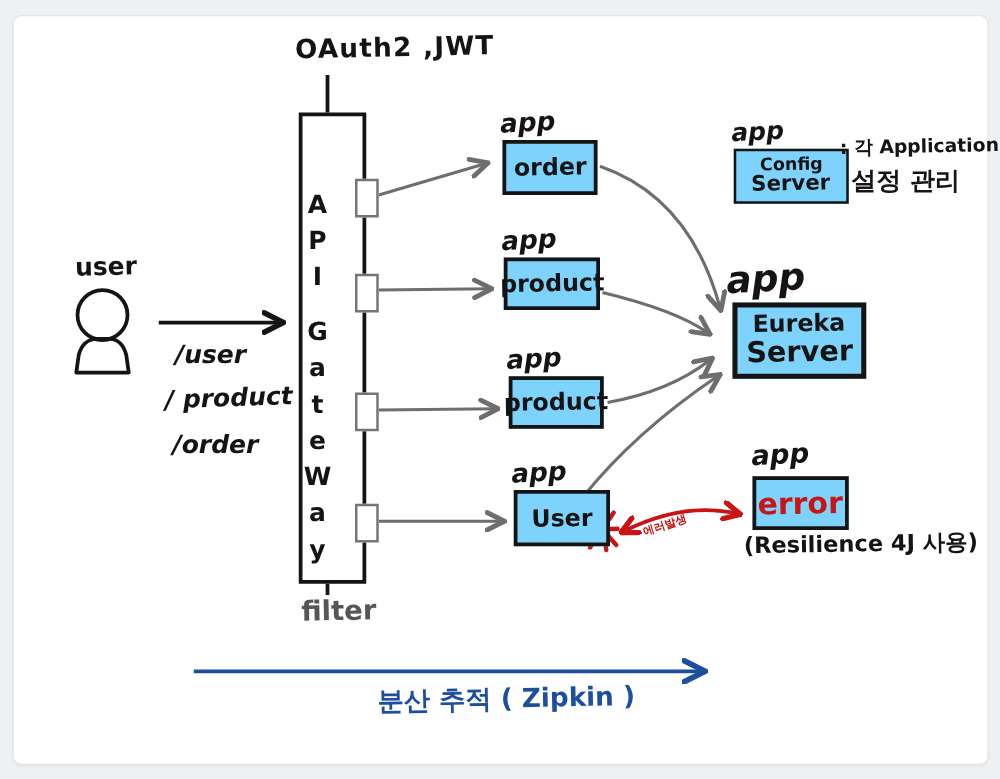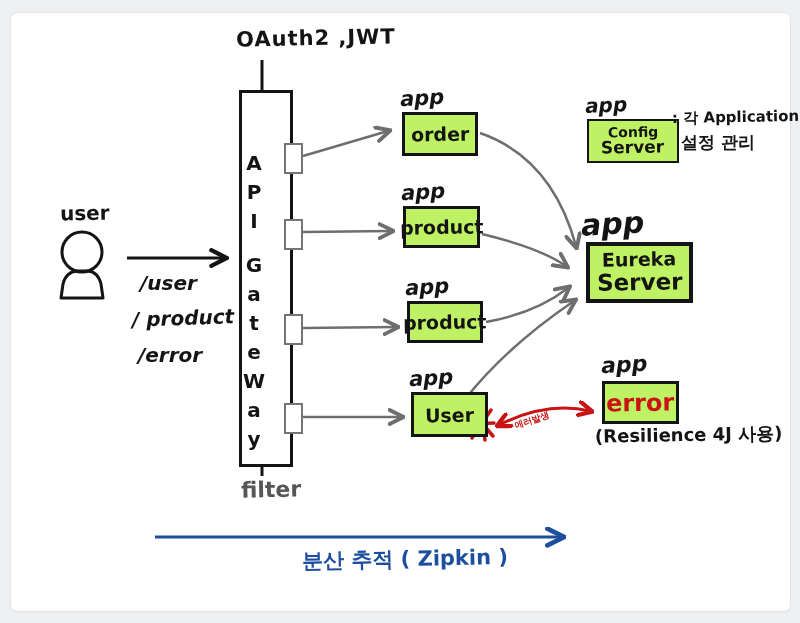--- a/index.html
+++ b/index.html
@@ -35,42 +35,42 @@
     font-size:20px;font-weight:bold;color:#141414;letter-spacing:5px;
     left:50%;transform:translateX(-50%);
   }
   .gw1{top:58px;}
   .gw2{top:160px;}
   .port{
     position:absolute;left:284px;width:15px;height:27px;
     border:2.5px solid #757575;background:#ffffff;box-sizing:content-box;
   }
   .p1{top:143px;} .p2{top:219px;} .p3{top:314px;} .p4{top:403px;}
-  .appbox{position:absolute;border:3px solid #141414;background:#bef264;box-sizing:border-box;
+  .appbox{position:absolute;border:3px solid #141414;background:#7dd3fc;box-sizing:border-box;
     display:flex;align-items:center;justify-content:center;}
   .app-tag{position:absolute;font-weight:bold;color:#141414;font-size:21px;font-style:italic;transform:rotate(-3deg);}
   .box-name{font-weight:bold;color:#141414;font-size:19px;transform:rotate(-1deg);}
   .b-order{left:402px;top:112px;width:76px;height:44px;}
   .t-order{left:400px;top:86px;}
   .b-product1{left:403px;top:206px;width:77px;height:42px;}
   .t-product1{left:401px;top:180px;}
   .b-product2{left:407px;top:301px;width:76px;height:42px;}
   .t-product2{left:405px;top:275px;}
   .b-user{left:411px;top:392px;width:77px;height:45px;}
   .t-user{left:409px;top:366px;}
   .b-eureka{left:586px;top:242px;width:107px;height:61px;border-width:4px;flex-direction:column;line-height:1.1;}
   .t-eureka{left:581px;top:206px;font-size:30px;}
   .eureka-l1{font-size:19px;}
   .eureka-l2{font-size:23px;}
   .b-config{left:587px;top:119px;width:92px;height:44px;flex-direction:column;line-height:1.05;border-width:2.5px;}
   .t-config{left:585px;top:93px;font-size:20px;}
   .config-l1{font-size:14px;}
   .config-l2{font-size:17px;}
   .config-note{left:672px;top:108px;font-size:15px;transform:rotate(-1deg);}
-  .config-note2{left:681px;top:131px;font-size:17px;}
+  .config-note2{left:681px;top:131px;font-size:20px;}
   .b-error{left:602px;top:381px;width:77px;height:43px;}
   .t-error{left:601px;top:352px;font-size:22px;}
   .error-name{color:#c81414;font-size:24px;}
   .resilience-note{left:595px;top:423px;font-size:18px;transform:rotate(-1deg);}
   .zipkin-label{left:302px;top:545px;font-size:21px;color:#1d4f9e;}
   .err-arrow-label{
     left:514px;top:414px;font-size:9px;color:#c81414;
     transform:rotate(-18deg);letter-spacing:0px;
   }
 </style>
@@ -127,21 +127,21 @@
 
     <path d="M155,537 L561,537" stroke="#1d4f9e" stroke-width="3" fill="none" marker-end="url(#mBlue)"></path>
   </svg>
 
   <div class="txt auth hand">OAuth2 ,JWT</div>
 
   <div class="txt user-label hand">user</div>
 
   <div class="txt route route0">/user</div>
   <div class="txt route route1">/ product</div>
-  <div class="txt route route2">/error</div>
+  <div class="txt route route2">/order</div>
 
   <div class="gw-box">
     <div class="gw-word gw1">API</div>
     <div class="gw-word gw2">GateWay</div>
   </div>
   <div class="port p1"></div>
   <div class="port p2"></div>
   <div class="port p3"></div>
   <div class="port p4"></div>
   <div class="txt filter-label hand">filter</div>

